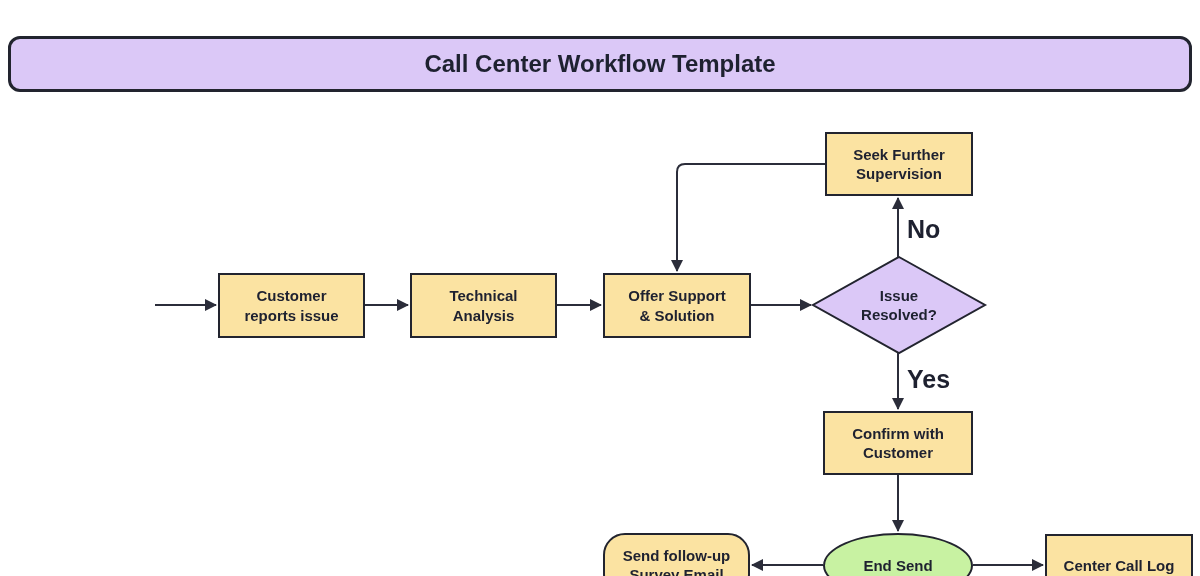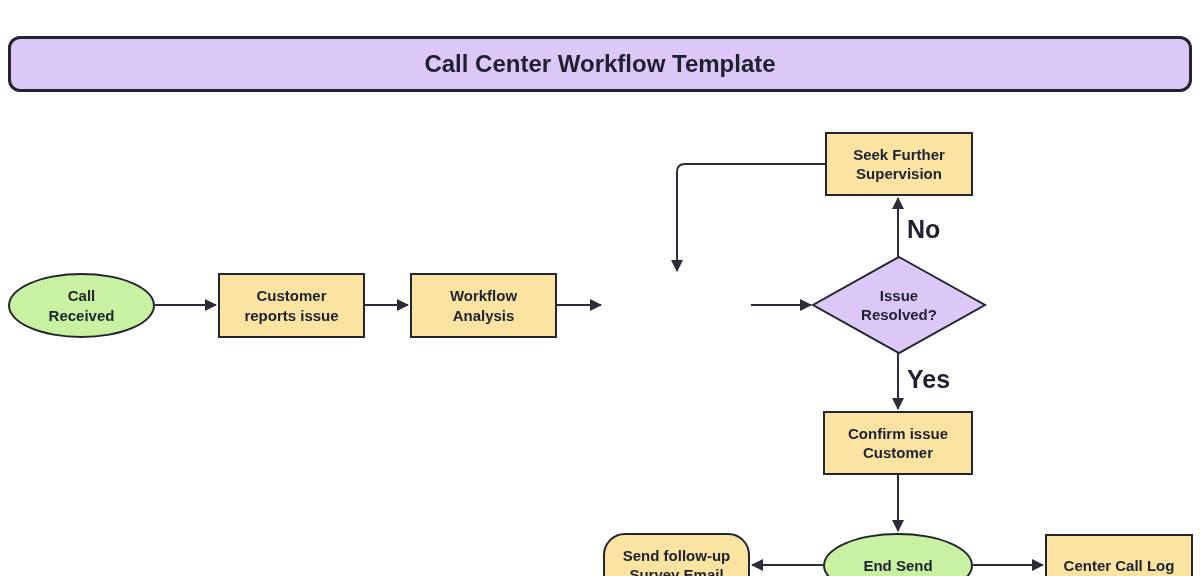--- a/index.html
+++ b/index.html
@@ -111,37 +111,37 @@
     <path class="connector" marker-end="url(#arrow)" d="M898,325 V381"></path>
     <path class="connector" marker-end="url(#arrow)" d="M898,447 V503"></path>
     <path class="connector" marker-end="url(#arrow)" d="M823,537 H752"></path>
     <path class="connector" marker-end="url(#arrow)" d="M973,537 H1043"></path>
   </svg>
 
   <div class="title-bar">
     <span>Call Center Workflow Template</span>
   </div>
 
-  <div class="node terminal" style="left:8px; top:245px; width:147px; height:65px;">Call
-Received</div>
 
   <div class="node process" style="left:218px; top:245px; width:147px; height:65px;">Customer
 reports issue</div>
 
-  <div class="node process" style="left:410px; top:245px; width:147px; height:65px;">Workflow
+  <div class="node process" style="left:410px; top:245px; width:147px; height:65px;">Technical
 Analysis</div>
 
+  <div class="node process" style="left:603px; top:245px; width:148px; height:65px;">Offer Support
+&amp; Solution</div>
 
   <div class="node process" style="left:825px; top:104px; width:148px; height:64px;">Seek Further
 Supervision</div>
 
   <div class="node decision-label" style="left:819px; top:249px; width:160px; height:56px;">Issue
 Resolved?</div>
 
-  <div class="node process" style="left:823px; top:383px; width:150px; height:64px;">Confirm issue
+  <div class="node process" style="left:823px; top:383px; width:150px; height:64px;">Confirm with
 Customer</div>
 
   <div class="node terminal" style="left:823px; top:505px; width:150px; height:65px;">End Send</div>
 
   <div class="node process" style="left:603px; top:505px; width:147px; height:64px;border-radius:22px;">Send follow-up
 Survey Email</div>
 
   <div class="node process" style="left:1045px; top:506px; width:148px; height:63px;">Center Call Log</div>
 
   <div class="edge-label" style="left:907px; top:187px;">No</div>

